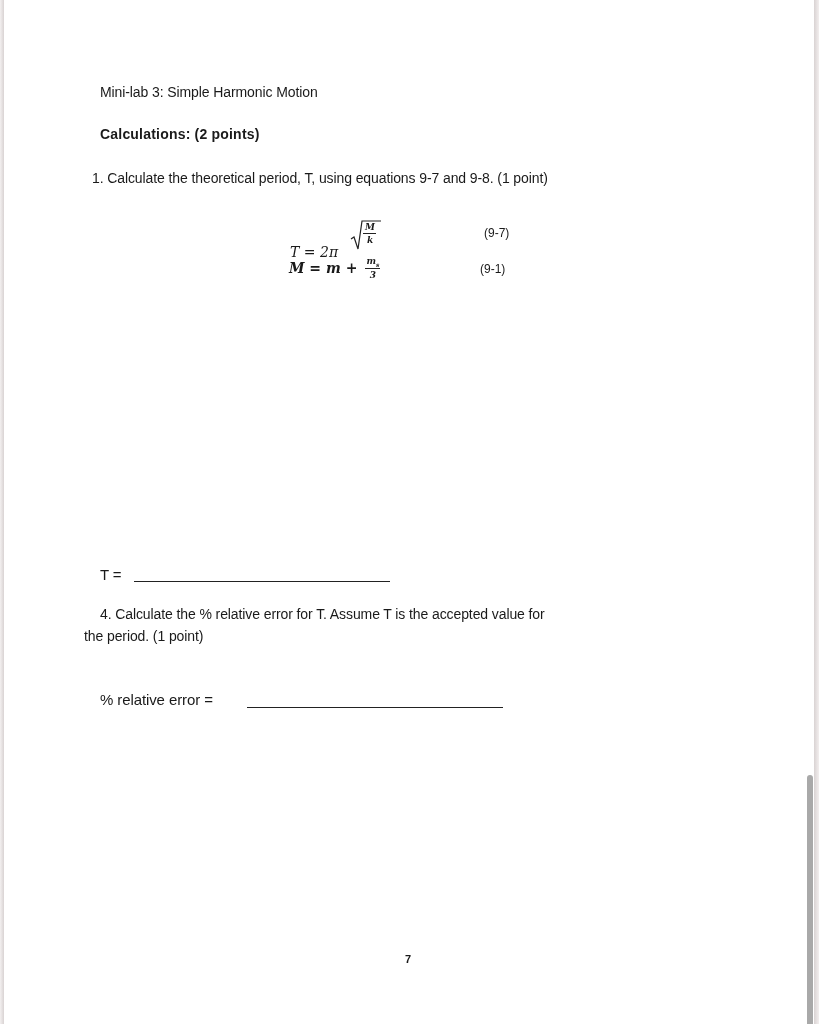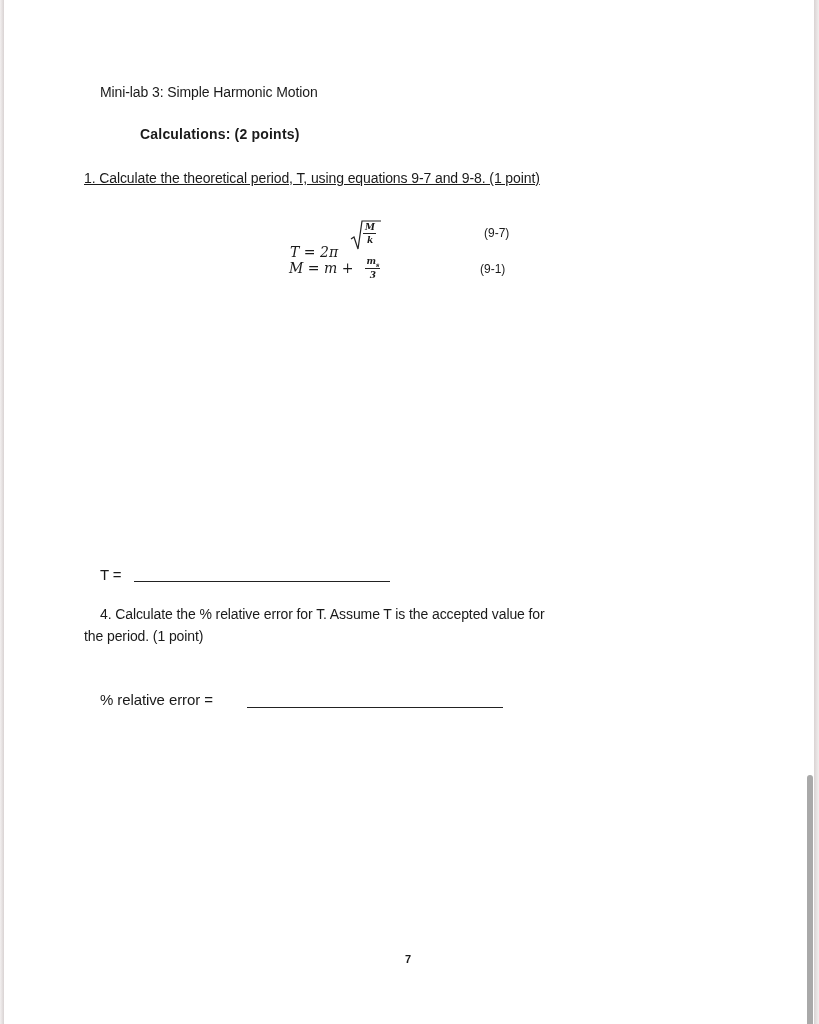--- a/index.html
+++ b/index.html
@@ -16,25 +16,25 @@
     .edge-right {
       position:absolute; left:814px; top:0; width:5px; height:1024px;
       background:linear-gradient(to right,#d9d3d3,#f2eeee);
     }
     .scroll-thumb {
       position:absolute; left:807px; top:775px; width:6px; height:249px;
       background:#a9a9a9; border-radius:3px 3px 0 0;
     }
     .txt { position:absolute; font-size:14px; white-space:nowrap; letter-spacing:-0.1px; }
     .title { left:100px; top:84px; }
-    .section { left:100px; top:126px; font-weight:bold; letter-spacing:0.2px;margin-left:40px; }
-    .q1 { left:84px; top:170px;text-decoration:underline; }
+    .section { left:100px; top:126px; font-weight:bold; letter-spacing:0.2px; }
+    .q1 { left:92px; top:170px; }
     .eq { position:absolute; font-family:"DejaVu Serif", serif; font-style:italic; font-size:14px; }
     .eq1 { left:290px; top:228px;margin-top:16px; }
-    .eq2 { left:289px; top:260px; }
+    .eq2 { left:289px; top:260px;font-weight:bold; }
     .eqnum { position:absolute; font-size:12px; }
     .eqnum1 { left:484px; top:226px; }
     .eqnum2 { left:480px; top:262px; }
     .sqrt-wrap { position:absolute; left:349px; top:219px; width:32px; height:32px; }
     .frac { position:absolute; font-family:"DejaVu Serif", serif; font-style:italic; font-size:9px; font-weight:bold; text-align:center; }
     .fracM { left:365px; top:222px; width:10px; }
     .fracK { left:365px; top:235px; width:10px; }
     .frac-line1 { position:absolute; left:363px; top:233px; width:13px; height:1px; background:#222; }
     .fracMs { left:366px; top:256px; width:14px; }
     .frac3 { left:366px; top:270px; width:14px; }

